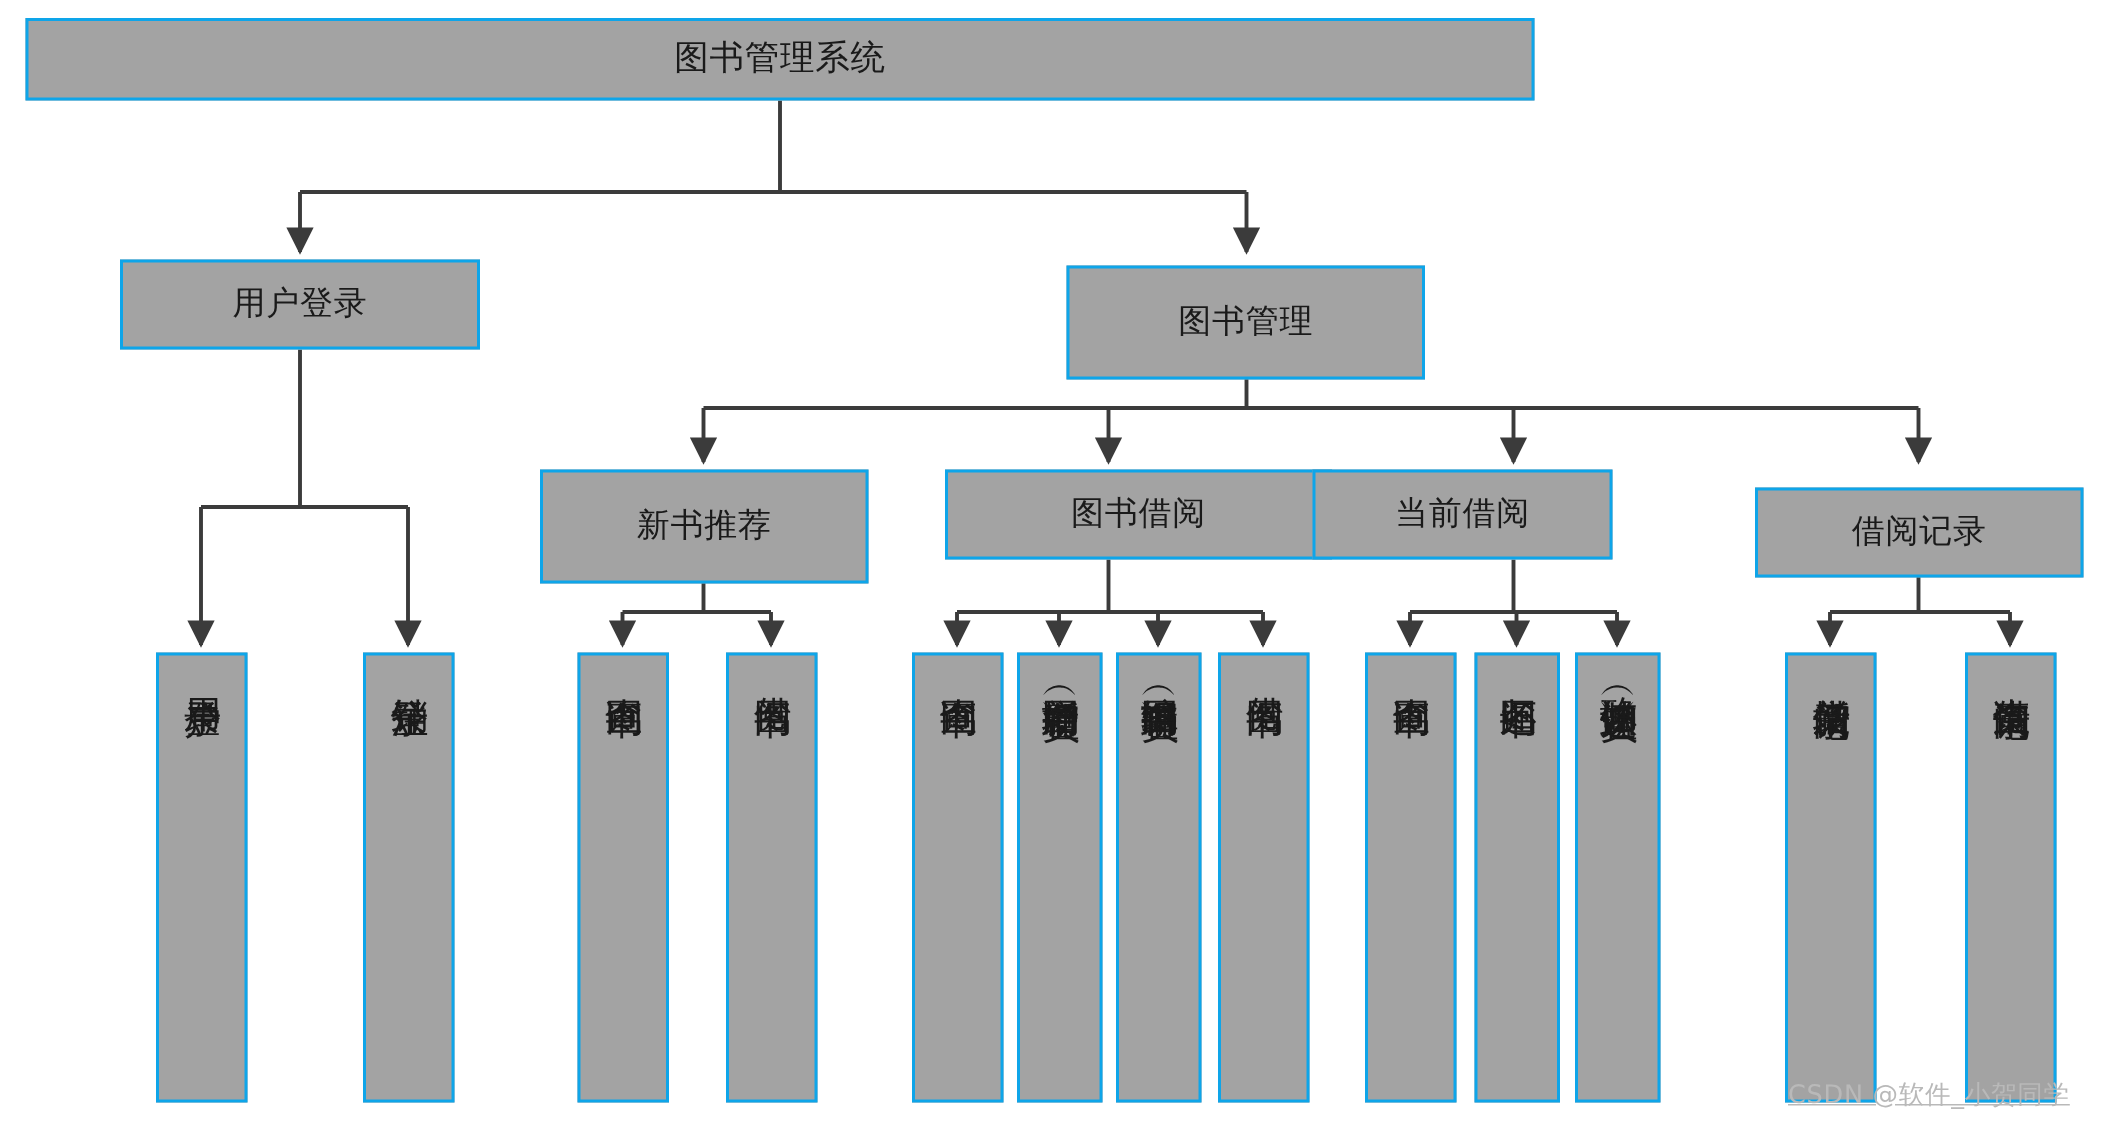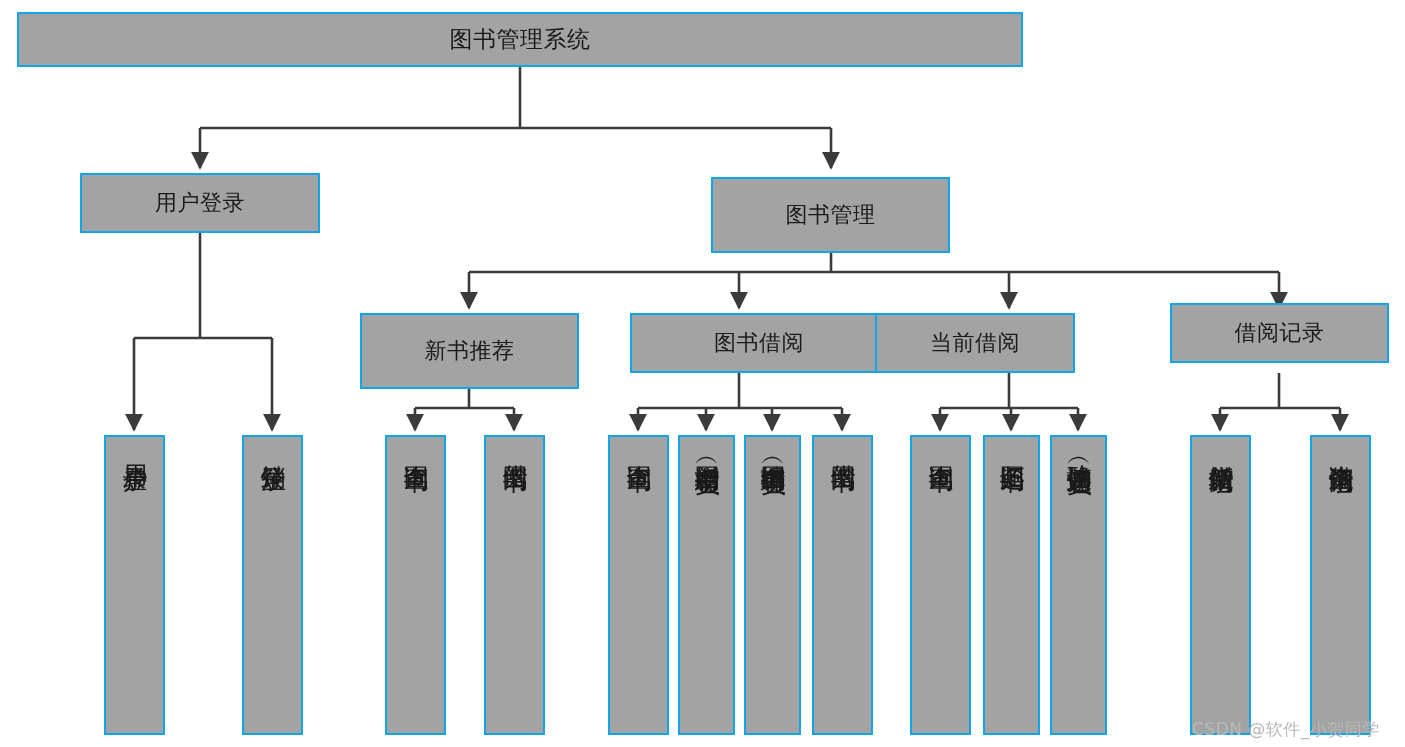--- a/index.html
+++ b/index.html
@@ -58,20 +58,21 @@
     letter-spacing: 1px;
     white-space: nowrap;
   }
   #root-node .label { font-size: 23px; }
   .watermark {
     position: absolute;
     color: #b9b9b9;
     font-size: 17px;
     white-space: nowrap;
     letter-spacing: 0.5px;
+    text-decoration: underline;
   }
 </style>
 </head>
 <body>
 
 <div id="canvas">
 
   <svg id="wires" viewBox="0 0 1405 747" width="1405" height="747" aria-hidden="true">
     <defs>
       <marker id="arrow" viewBox="0 0 10 10" refX="9" refY="5" markerWidth="7" markerHeight="7" orient="auto-start-reverse">
@@ -138,21 +139,21 @@
 
   <div class="node horiz" style="left:360px; top:313px; width:219px; height:76px;">
     <span class="label">新书推荐</span>
   </div>
   <div class="node horiz" style="left:630px; top:313px; width:258px; height:60px;">
     <span class="label">图书借阅</span>
   </div>
   <div class="node horiz" style="left:856px; top:313px; width:200px; height:60px;margin-left:19px;">
     <span class="label">当前借阅</span>
   </div>
-  <div class="node horiz" style="left:1170px; top:303px; width:219px; height:60px;">
+  <div class="node horiz" style="left:1170px; top:325px; width:219px; height:60px;">
     <span class="label">借阅记录</span>
   </div>
 
   <div class="node vert" style="left:104px; top:435px; width:61px; height:300px;">
     <span class="label">用户登录</span>
   </div>
   <div class="node vert" style="left:242px; top:435px; width:61px; height:300px;">
     <span class="label">注销登录</span>
   </div>
   <div class="node vert" style="left:385px; top:435px; width:61px; height:300px;">

